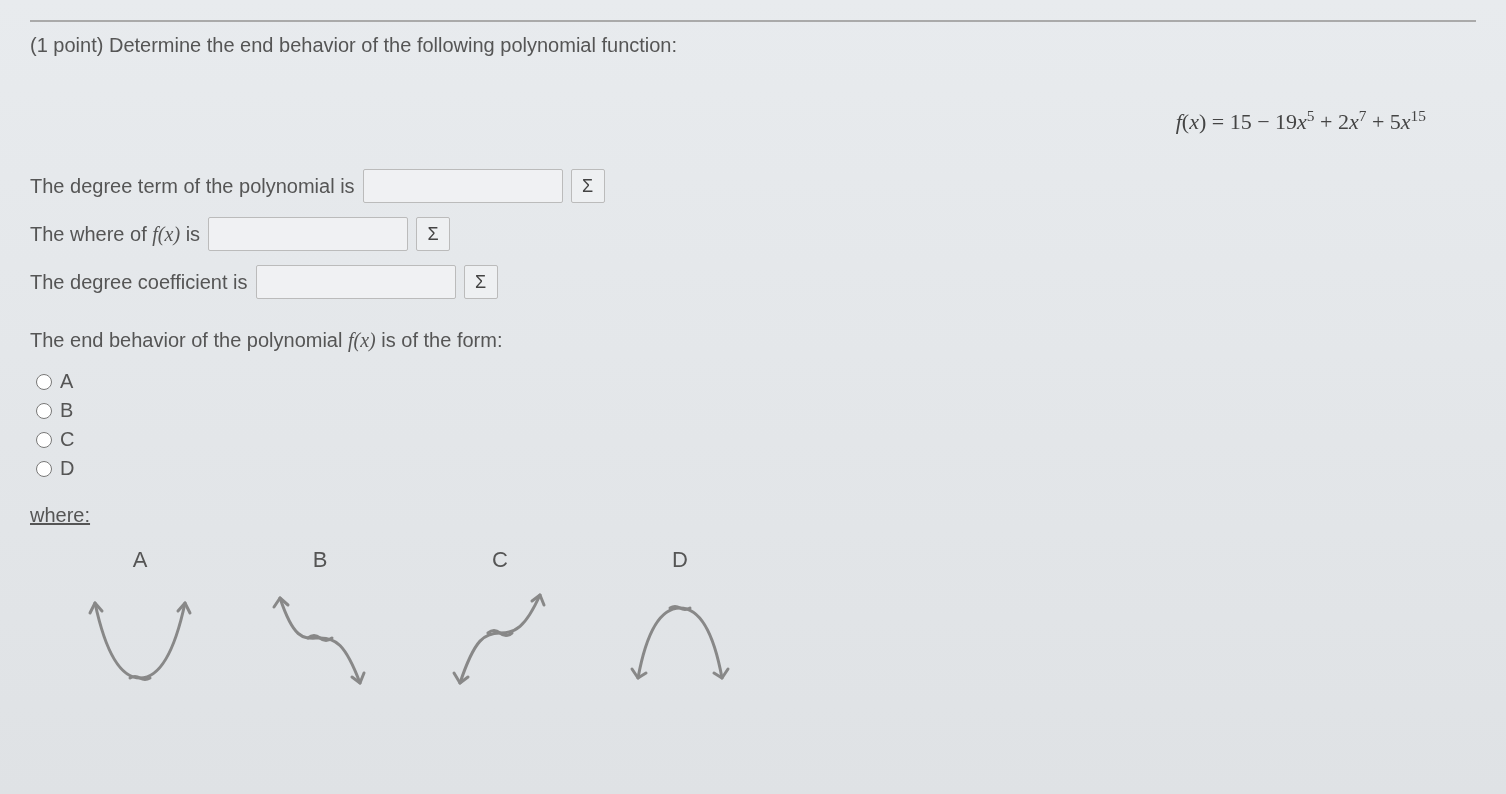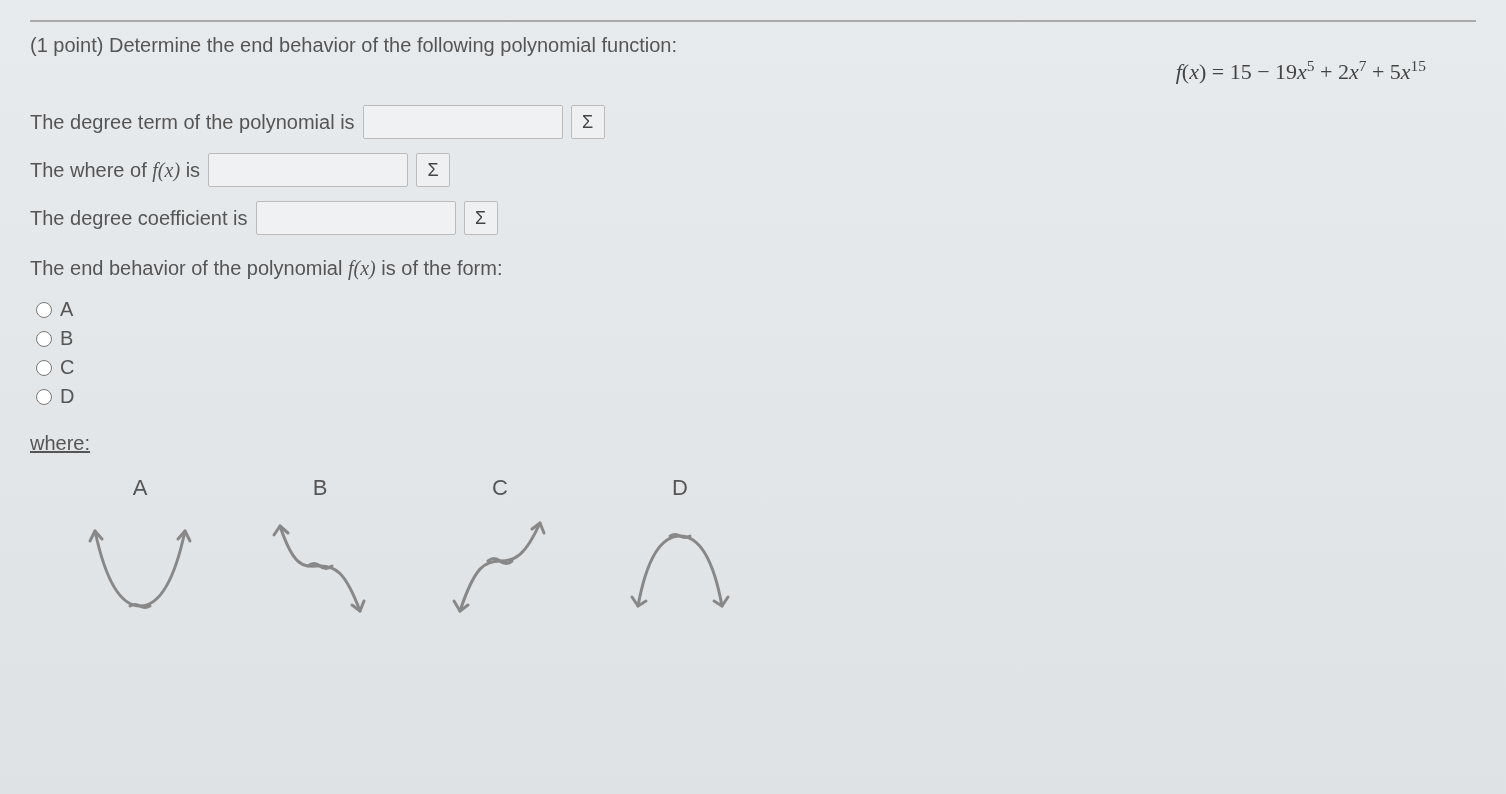--- a/index.html
+++ b/index.html
@@ -14,25 +14,26 @@
       font-size: 20px;
       padding: 20px 30px;
       min-height: 794px;
       width: 1506px;
     }
     .container {
       border-top: 2px solid #aaa;
       padding-top: 12px;
     }
     .question-prompt {
+      margin-bottom: 50px;
       color: #555;
     }
     .formula-row {
       text-align: right;
-      margin-bottom: 20px;
+      margin-bottom: 34px;
       padding-right: 50px;
       font-family: 'Times New Roman', serif;
       font-size: 22px;
       font-style: italic;
       color: #444;
     }
     .formula-row .upright {
       font-style: normal;
     }
     .input-row {
@@ -64,21 +65,21 @@
       width: 34px;
       display: inline-flex;
       align-items: center;
       justify-content: center;
       font-size: 18px;
       color: #444;
       border-radius: 2px;
       cursor: pointer;
     }
     .end-behavior-label {
-      margin-top: 22px;
+      margin-top: 30px;
       margin-bottom: 18px;
       color: #555;
     }
     .radio-group {
       margin-left: 6px;
     }
     .radio-row {
       display: flex;
       align-items: center;
       gap: 8px;

